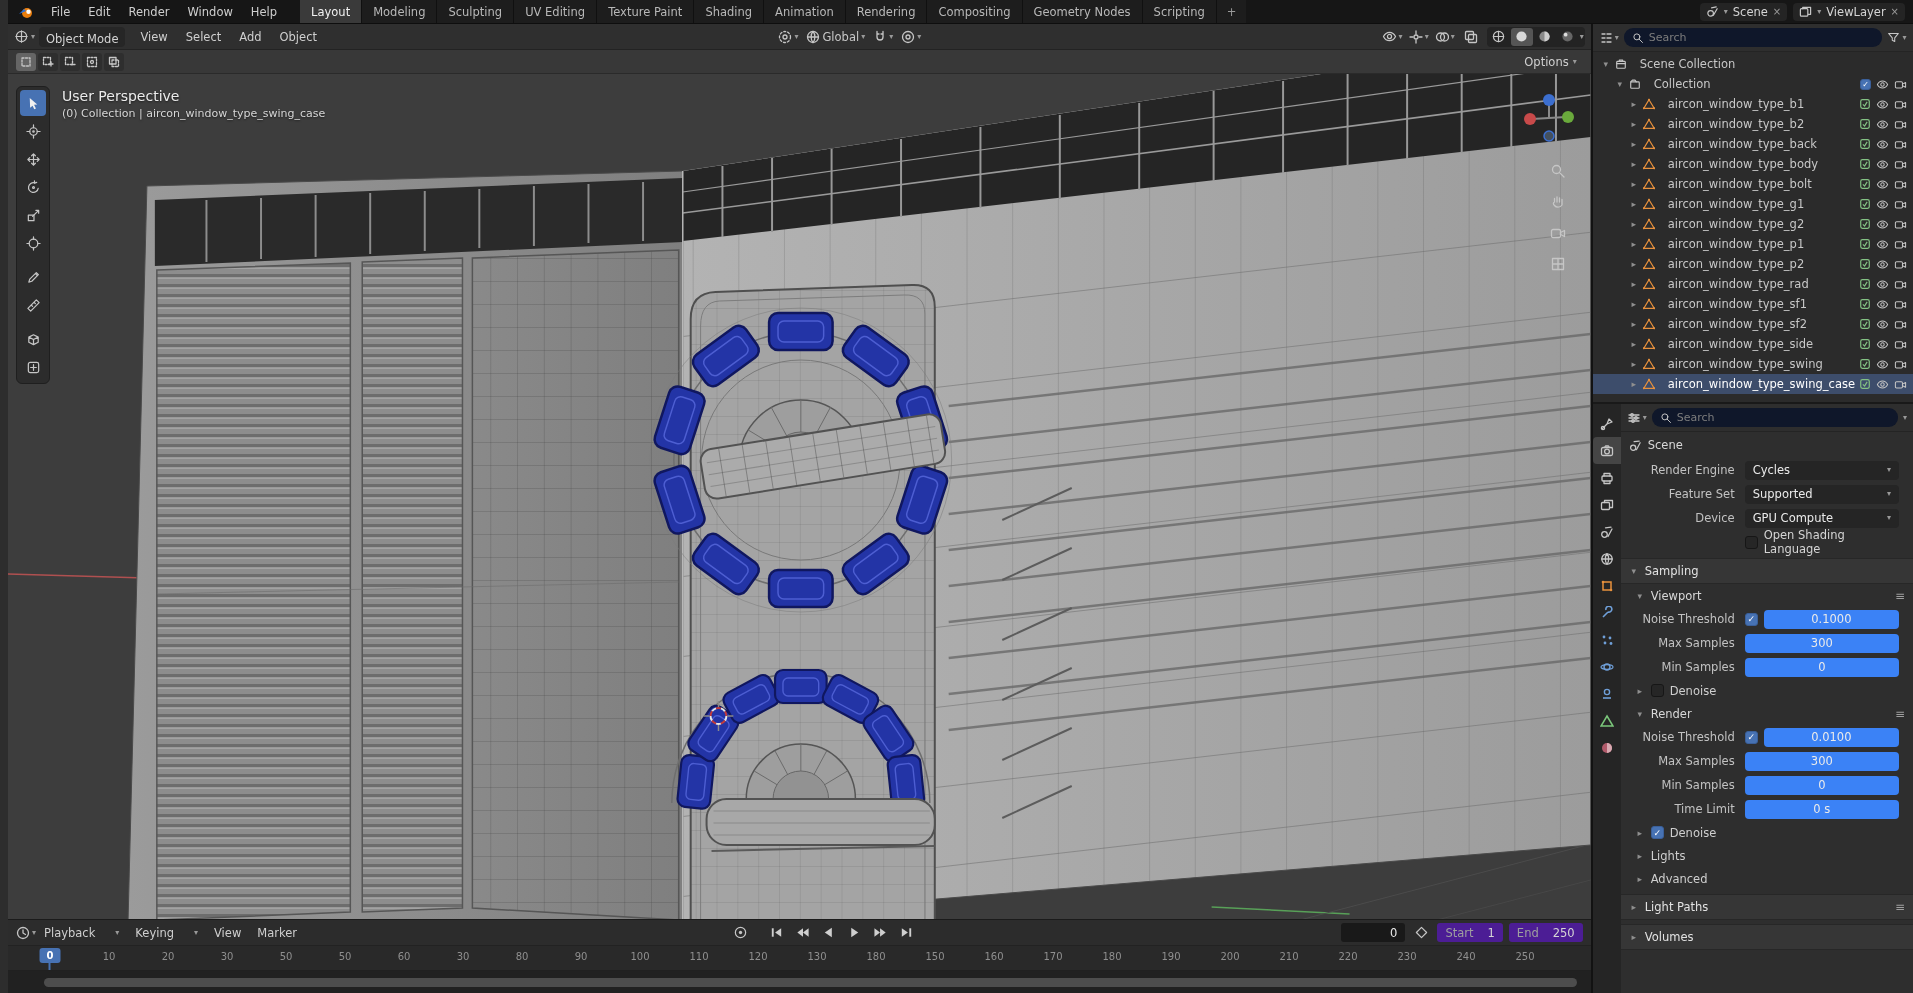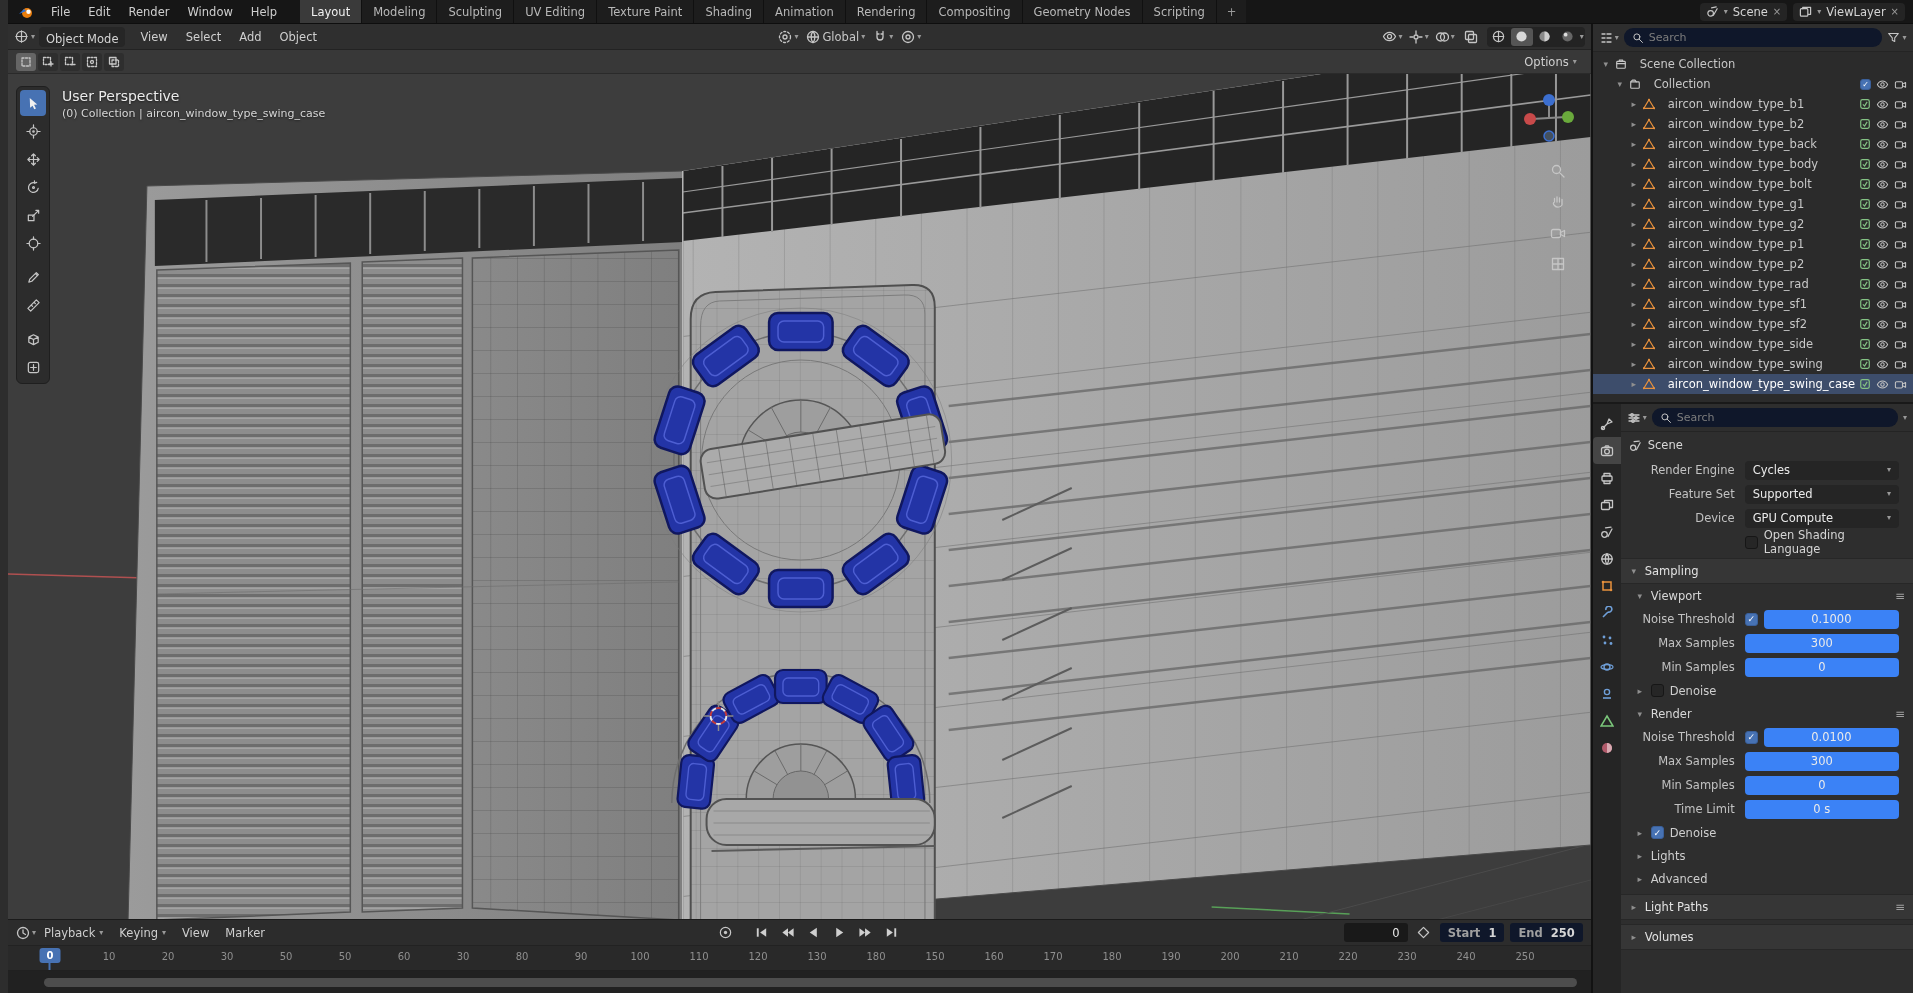--- a/index.html
+++ b/index.html
@@ -54,26 +54,26 @@
   .tool-btn.active{background:#4772b3;}
   .tool-sep{height:4px;}
   .nav-gizmo{position:absolute;right:14px;top:16px;width:56px;height:56px;}
   .vp-navicons{position:absolute;right:22px;top:86px;display:flex;flex-direction:column;gap:9px;align-items:center;}
   .vp-navicons .ibtn{min-width:22px;height:22px;}
 
   
   .timeline{flex:0 0 74px;display:flex;flex-direction:column;background:#2b2b2b;border-top:1px solid #1b1b1b;}
   .tl-header{height:26px;display:flex;align-items:center;background:#2c2c2c;padding:0 8px;border-bottom:1px solid #222;}
   .tl-menus{display:flex;align-items:center;}
-  .tl-menu{display:flex;align-items:center;gap:4px;padding:0 8px;color:#cfcfcf;}
+  .tl-menu{display:flex;align-items:center;gap:20px;padding:0 8px;color:#cfcfcf;}
   .tl-center{display:flex;align-items:center;gap:2px;margin:0 auto;}
   .tp-btn{width:24px;height:20px;display:flex;align-items:center;justify-content:center;border-radius:3px;}
   .tl-right{display:flex;align-items:center;gap:6px;}
   .frame-field{width:64px;height:19px;background:#191919;border-radius:3px;color:#e8e8e8;display:flex;align-items:center;justify-content:flex-end;padding:0 8px;}
-  .se-field{height:19px;background:#0f172a;border-radius:3px;display:flex;align-items:center;justify-content:space-between;padding:0 8px;gap:8px;font-weight:bold;}
+  .se-field{height:19px;background:#4c1d95;border-radius:3px;display:flex;align-items:center;justify-content:space-between;padding:0 8px;gap:14px;}
   .se-field .lbl{color:#9f9f9f;}
   .tl-ruler{height:25px;position:relative;background:#292929;border-bottom:1px solid #202020;overflow:hidden;}
   .tick{position:absolute;top:5px;transform:translateX(-50%);color:#8f8f8f;font-size:10px;}
   .playhead{position:absolute;left:42px;top:2px;transform:translateX(-50%);background:#4772b3;color:#fff;font-size:10px;font-weight:bold;padding:2px 7px;border-radius:3px;z-index:2;}
   .playhead::after{content:"";position:absolute;left:50%;top:100%;width:2px;height:8px;background:#4772b3;transform:translateX(-50%);}
   .tl-scroll{flex:1;position:relative;background:#212121;}
   .tl-scrollbar{position:absolute;left:36px;right:14px;top:7px;height:9px;border-radius:5px;background:#4d4d4d;}
 
   
   .outliner{flex:0 0 380px;display:flex;flex-direction:column;background:#2b2b2b;border-bottom:2px solid #191919;}

